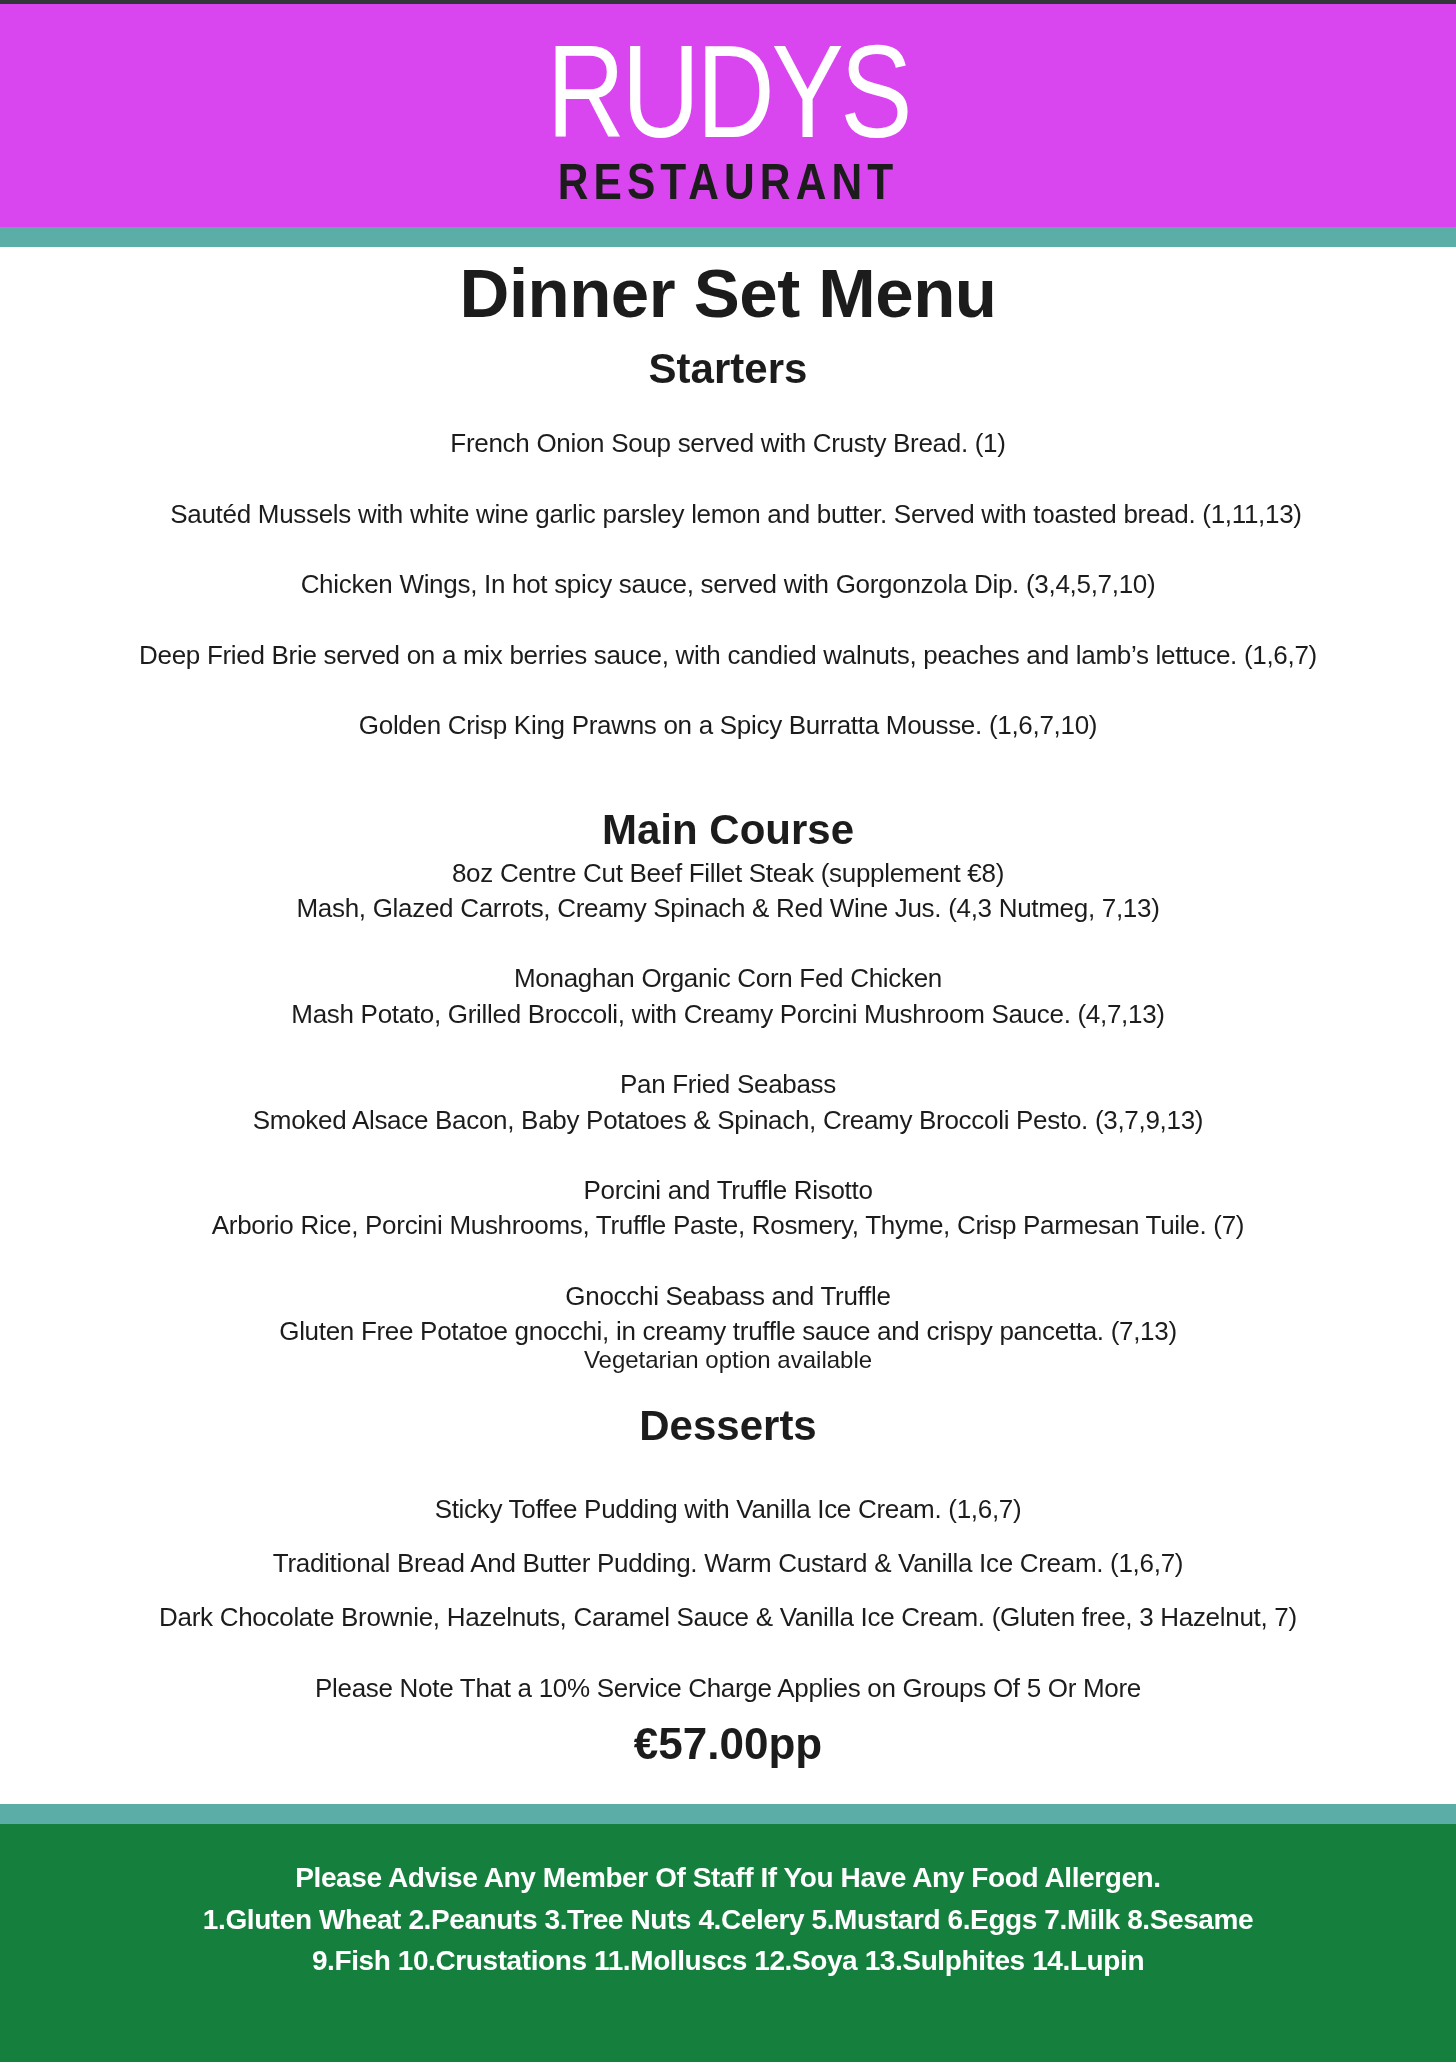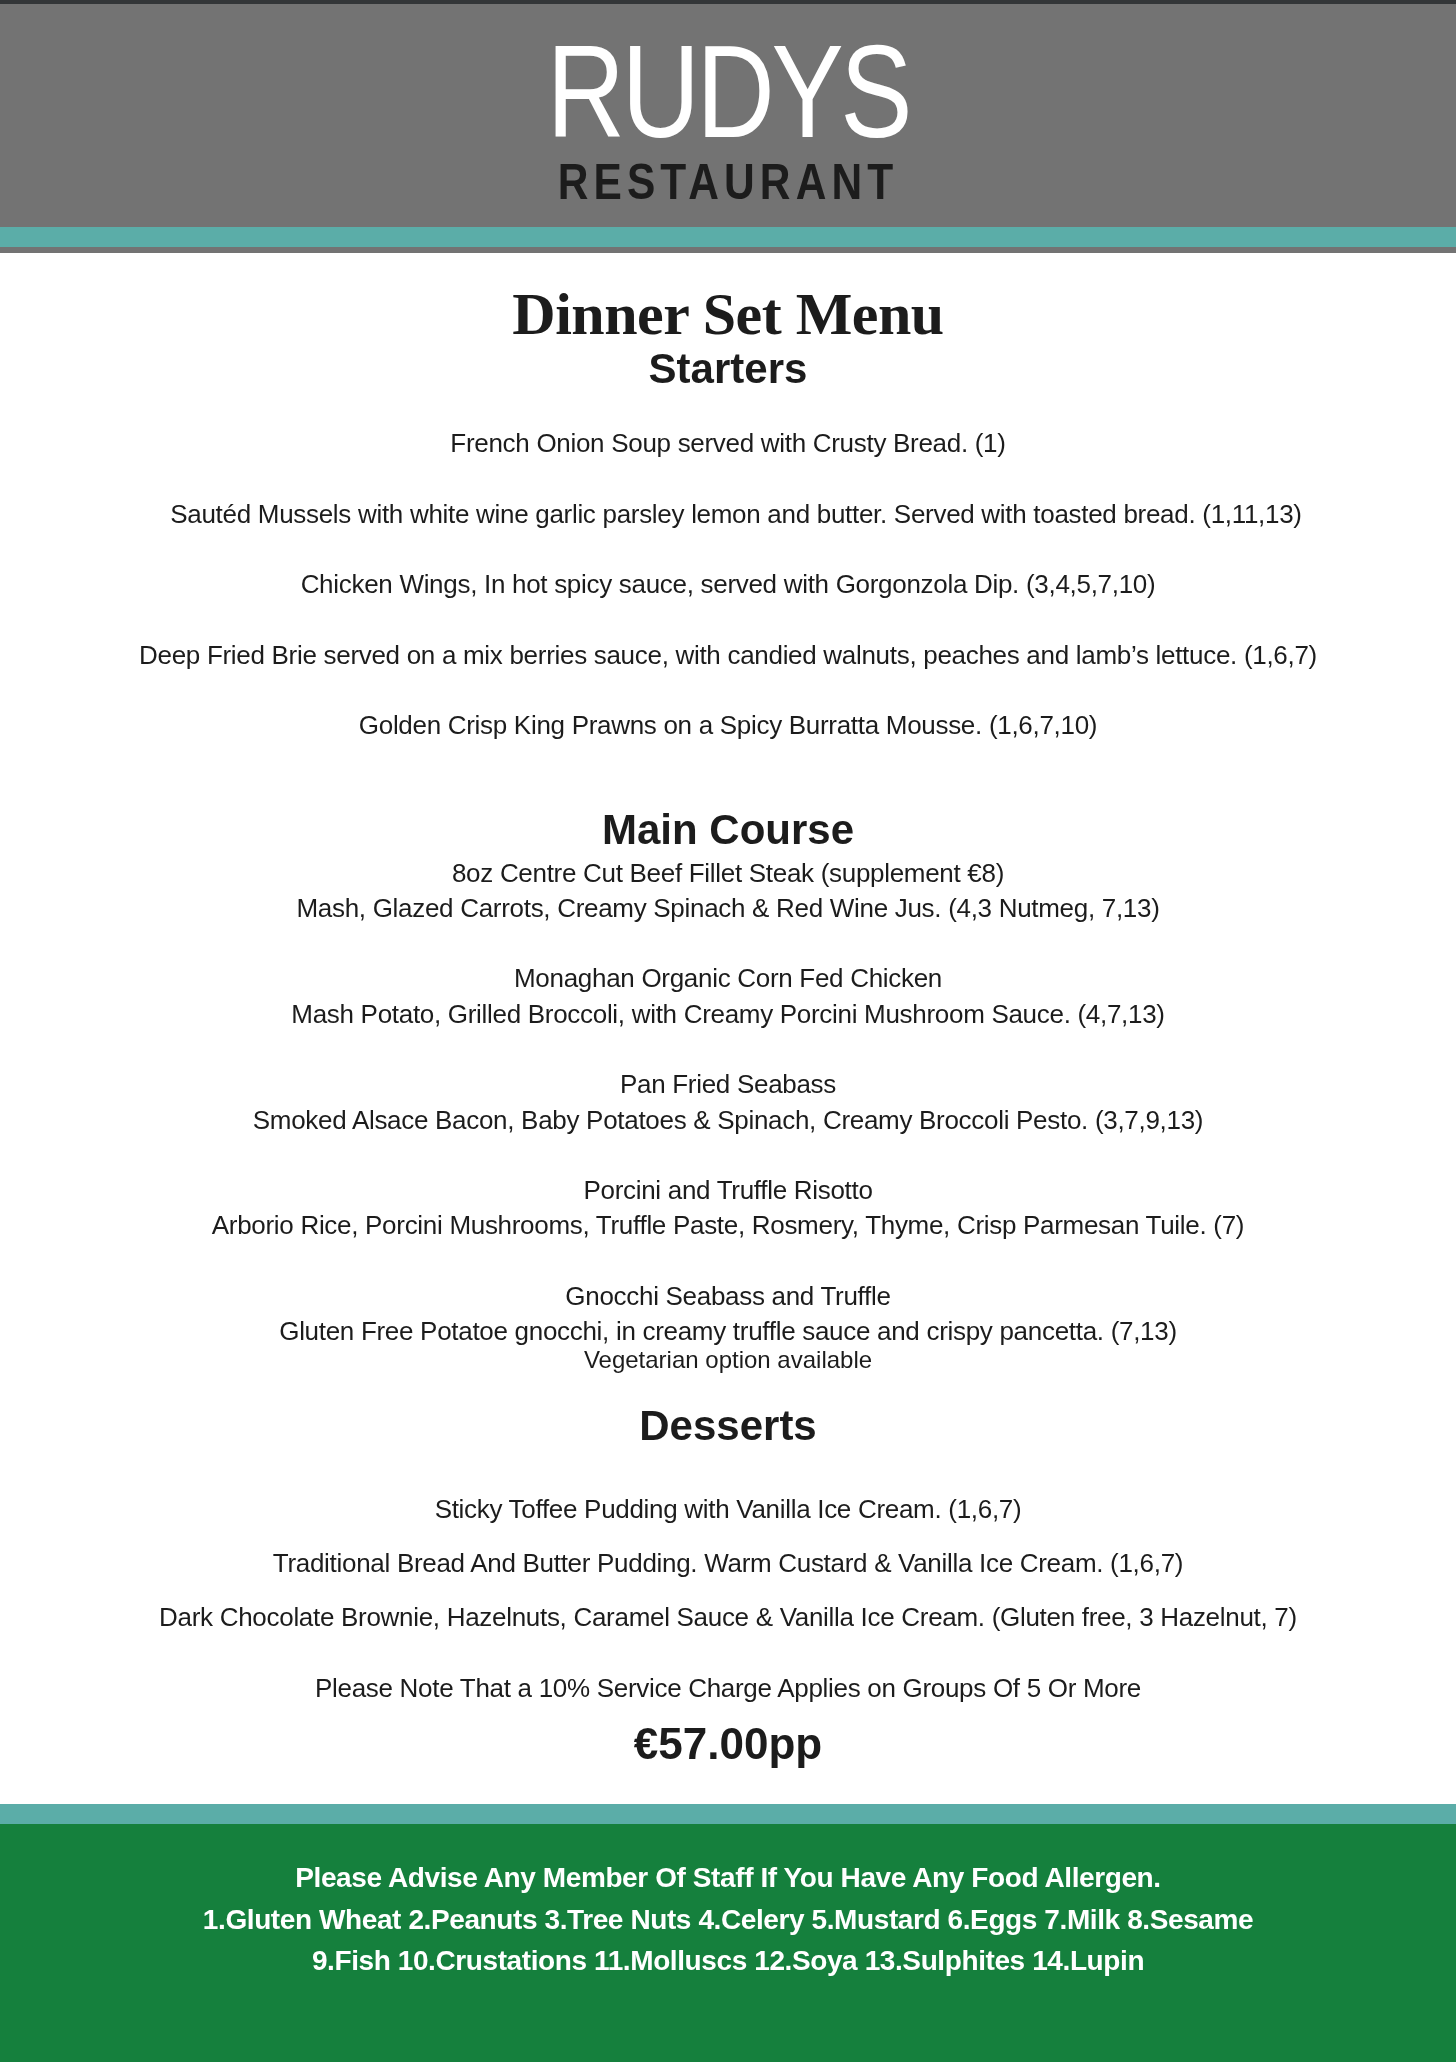--- a/index.html
+++ b/index.html
@@ -7,43 +7,43 @@
       width: 1456px;
       height: 2062px;
       background: #ffffff;
       font-family: "Liberation Sans", sans-serif;
       color: #1c1c1c;
       position: relative;
       overflow: hidden;
     }
     .topline { position: absolute; left: 0; top: 0; width: 1456px; height: 4px; background: #333638; }
     .header {
-      position: absolute; left: 0; top: 4px; width: 1456px; height: 249px;
-      background: #737373;
+      position: absolute; left: 0; top: 4px; width: 1456px; height: 223px;
+      background: #d946ef;
     }
     .header-band { position: absolute; left: 0; top: 227px; width: 1456px; height: 20px; background: #5bada8; }
     .logo-main {
       position: absolute; left: 0; width: 1456px; top: 28px;
       text-align: center; color: #ffffff;
       font-family: "Liberation Sans", sans-serif;
       font-size: 132px; line-height: 120px; letter-spacing: -4px;
       transform: scaleX(0.82); transform-origin: center;
       font-weight: normal;
     }
     .logo-sub {
       position: absolute; left: 0; width: 1456px; top: 152px;
       text-align: center; color: #1c1c1c;
       font-family: "Liberation Sans", sans-serif;
       font-weight: bold; font-size: 50px; line-height: 52px;
       letter-spacing: 6px;
       transform: scaleX(0.85); transform-origin: center;
     }
     .content { position: absolute; left: 0; top: 247px; width: 1456px; }
     .center { text-align: center; position: absolute; left: 0; width: 1456px; }
-    .title { font-weight: bold; font-size: 60px; line-height: 86px; top: 24px; letter-spacing: -0.5px; font-family: Liberation Serif, serif; }
+    .title { font-weight: bold; font-size: 69px; line-height: 86px; top: 4px; letter-spacing: -0.5px; }
     .section { font-weight: bold; font-size: 42px; line-height: 48px; }
     .item { font-size: 26px; line-height: 36px; letter-spacing: -0.3px; }
     .small { font-size: 24px; line-height: 26px; }
     .price { font-weight: bold; font-size: 44px; line-height: 50px; text-align: center; }
     .footer-band { position: absolute; left: 0; top: 1804px; width: 1456px; height: 20px; background: #5bada8; }
     .footer { position: absolute; left: 0; top: 1824px; width: 1456px; height: 242px; background: #15803d; text-decoration: underline; }
     .footer-line {
       position: absolute; left: 0; width: 1456px; text-align: center;
       color: #ffffff; font-weight: bold; font-size: 28px; line-height: 36px;
       letter-spacing: -0.4px;

